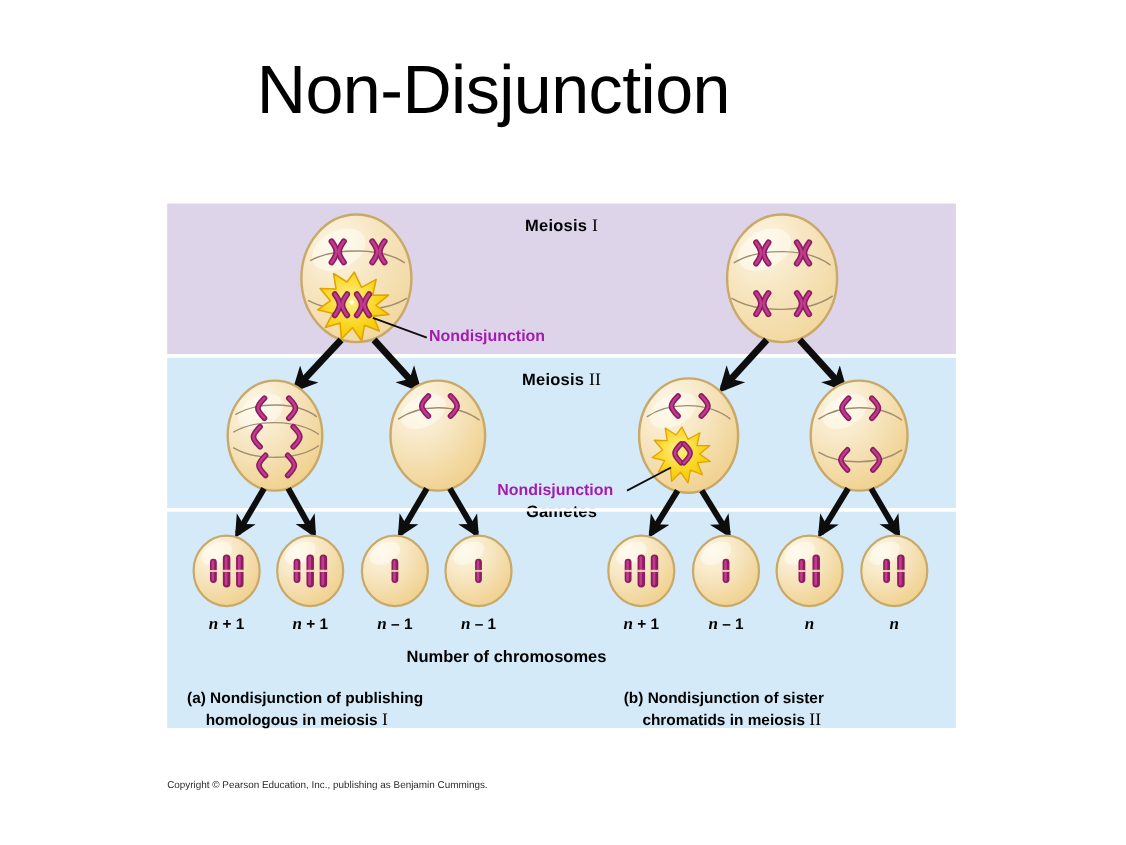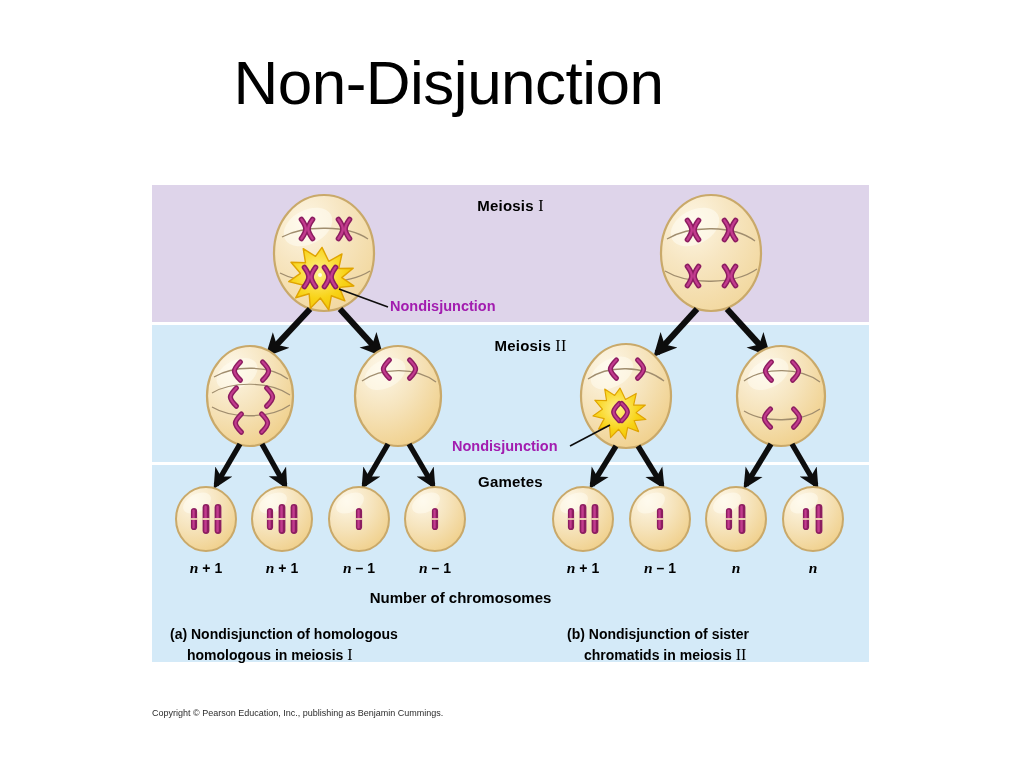--- a/index.html
+++ b/index.html
@@ -58,22 +58,22 @@
     font-weight: bold;
     color: #000000;
     letter-spacing: 0.2px;
   }
   .numeral {
     font-family: "Liberation Serif", serif;
     font-weight: normal;
     font-size: 16px;
   }
   #title-meiosis1 { top: 12px; }
-  #title-meiosis2 { top: 152px; margin-left: 20px; }
-  #title-gametes  { top: 288px; text-align: center; }
+  #title-meiosis2 { top: 152px; }
+  #title-gametes  { top: 272px; text-align: center; }
 
   
   .nd-label {
     position: absolute;
     font-size: 14.5px;
     font-weight: bold;
     color: #a21caf;
     white-space: nowrap;
   }
   #nd-label-1 { left: 238px; top: 113px; }
@@ -356,21 +356,21 @@
     <div class="gamete-label" style="left:172px; top:374px;"><i>n</i> <span>– 1</span></div>
     <div class="gamete-label" style="left:248px; top:374px;"><i>n</i> <span>– 1</span></div>
     <div class="gamete-label" style="left:396px; top:374px;"><i>n</i> <span>+ 1</span></div>
     <div class="gamete-label" style="left:473px; top:374px;"><i>n</i> <span>– 1</span></div>
     <div class="gamete-label" style="left:549px; top:374px;"><i>n</i> <span></span></div>
     <div class="gamete-label" style="left:626px; top:374px;"><i>n</i> <span></span></div>
 
     <div id="num-chromosomes">Number of chromosomes</div>
 
     <div class="caption" id="caption-a">
-      <span>(a) Nondisjunction of homologous</span>
+      <span>(a) Nondisjunction of publishing</span>
       <span class="cap-ind"><span>homologous in meiosis</span> <span class="numeral">I</span></span>
     </div>
     <div class="caption" id="caption-b">
       <span>(b) Nondisjunction of sister</span>
       <span class="cap-ind"><span>chromatids in meiosis</span> <span class="numeral">II</span></span>
     </div>
   </div>
 
   <div id="copyright">Copyright © Pearson Education, Inc., publishing as Benjamin Cummings.</div>
 </div>

